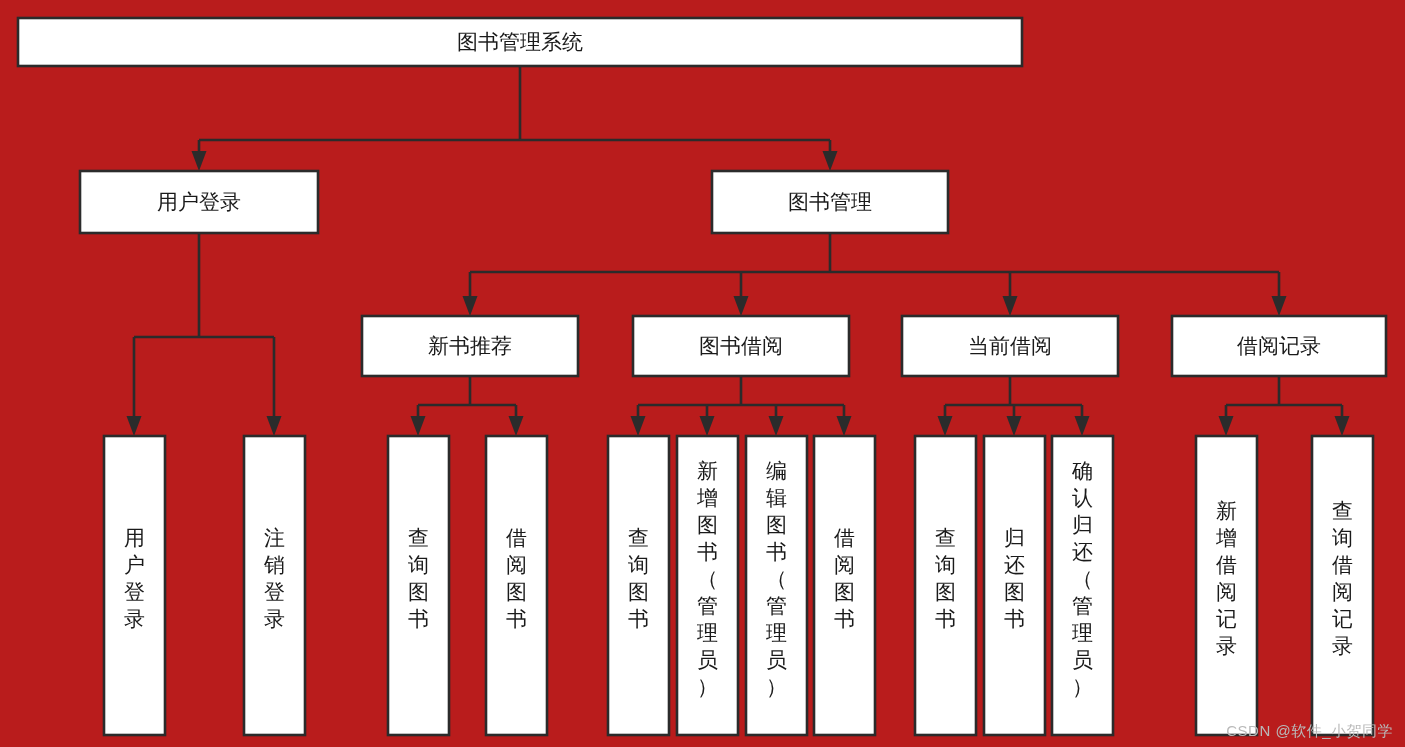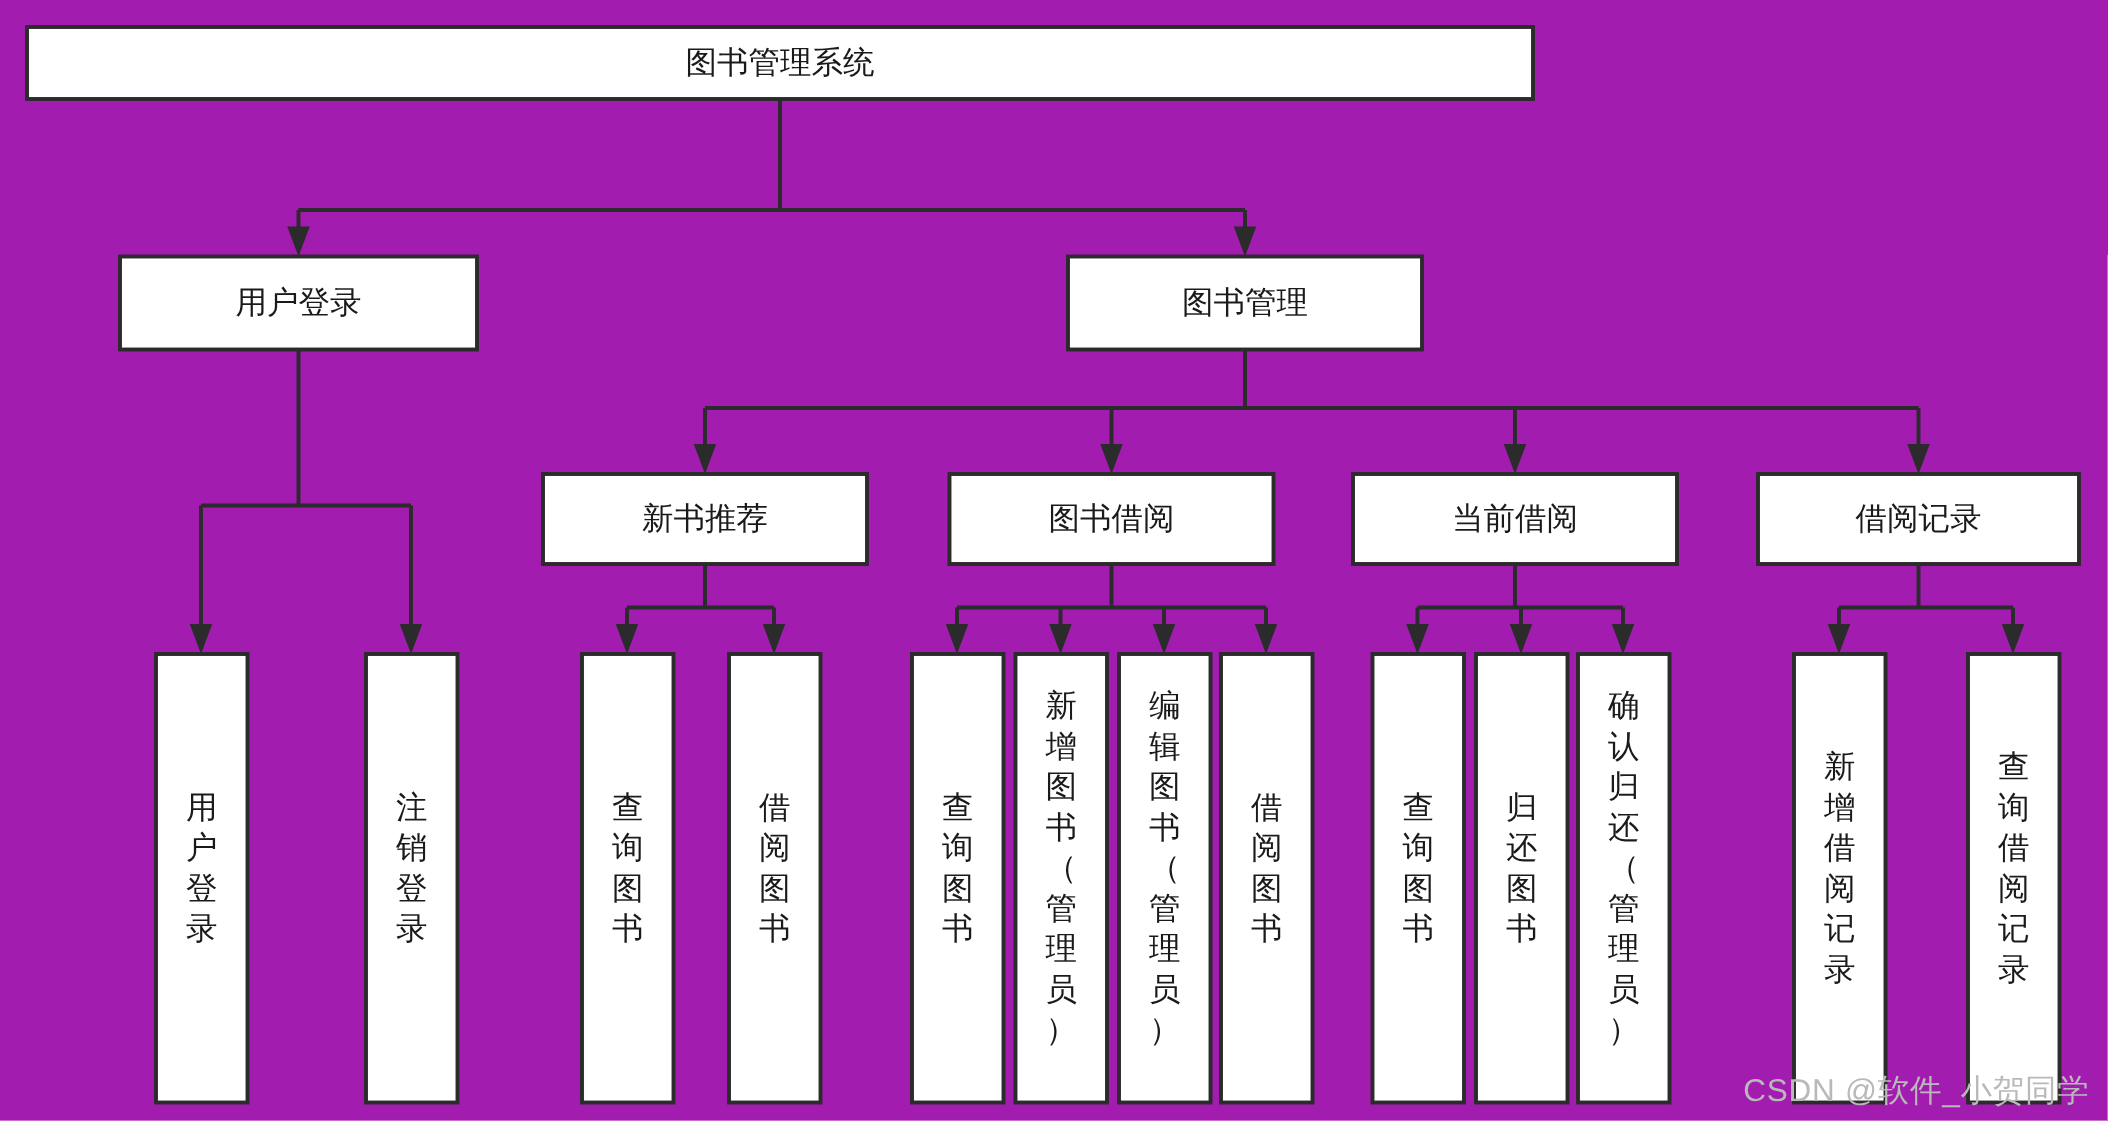--- a/index.html
+++ b/index.html
@@ -12,21 +12,21 @@
     width: 1405px;
     height: 747px;
     font-family: "Liberation Sans", "DejaVu Sans", sans-serif;
     overflow: hidden;
     position: relative;
   }
   #diagram-root {
     position: relative;
     width: 1405px;
     height: 747px;
-    background: #a21caf;
+    background: #b91c1c;
   }
   svg.diagram {
     position: absolute;
     top: 0;
     left: 0;
     width: 1405px;
     height: 747px;
     display: block;
   }
   .node-rect {
@@ -55,21 +55,21 @@
     font-family: "Liberation Sans", "DejaVu Sans", sans-serif;
     fill: #1a1a1a;
     font-size: 21px;
     text-anchor: middle;
   }
   .watermark {
     position: absolute;
     right: 12px;
     bottom: 6px;
     font-family: "Liberation Sans", "DejaVu Sans", sans-serif;
-    font-size: 21px;
+    font-size: 15px;
     color: #b9b9b9;
     letter-spacing: 0.5px;
     white-space: nowrap;
     user-select: none;
   }
 </style>
 </head>
 <body>
 
 <div id="diagram-root">

